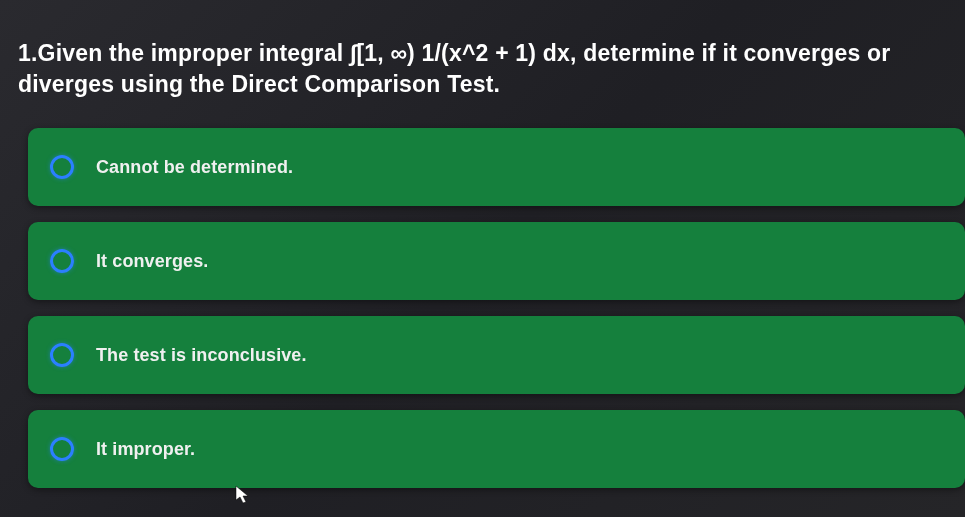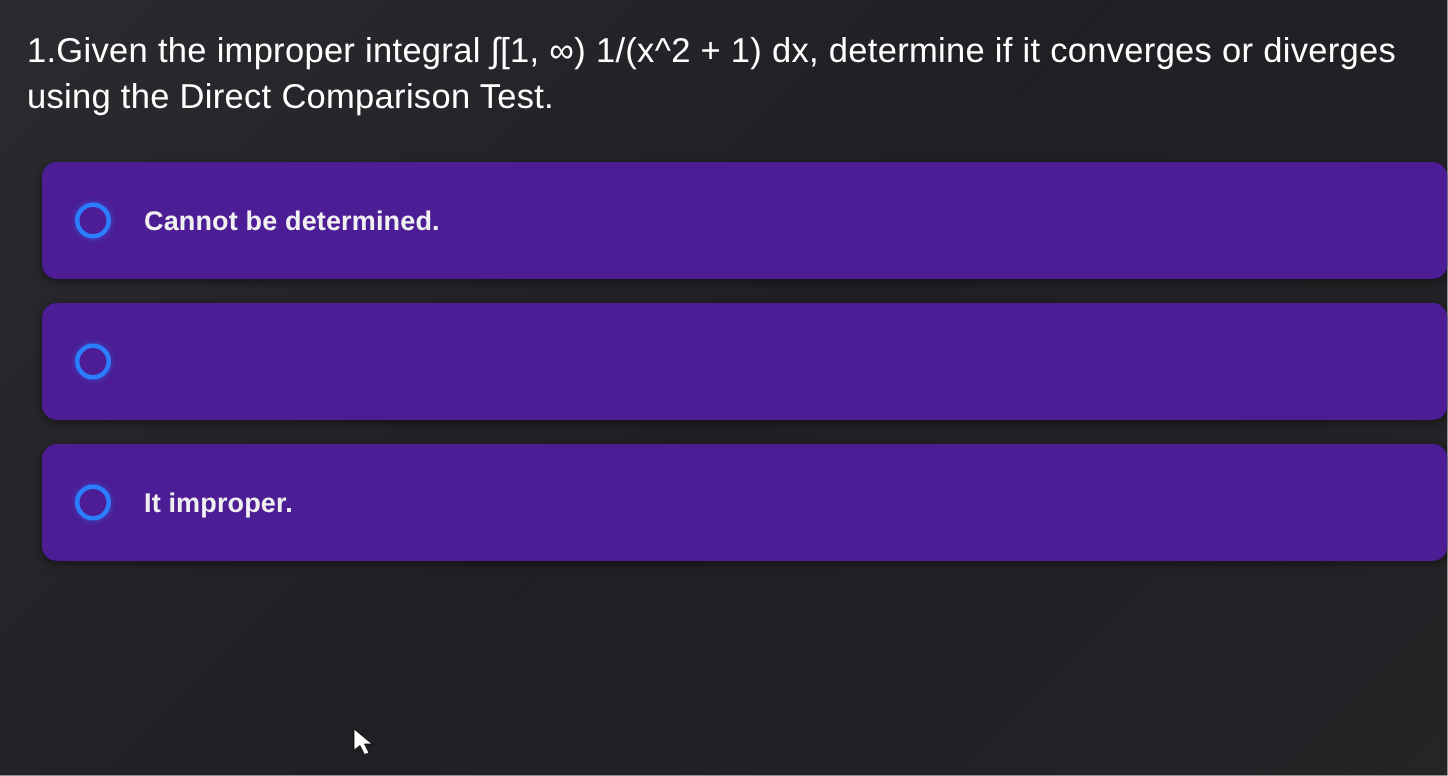--- a/index.html
+++ b/index.html
@@ -11,36 +11,37 @@
       width: 965px;
       height: 517px;
       background: linear-gradient(135deg, #2a2a2f 0%, #1f1f24 50%, #252528 100%);
       font-family: -apple-system, BlinkMacSystemFont, "Segoe UI", Helvetica, Arial, sans-serif;
       color: #ffffff;
       padding: 18px 0 0 18px;
       overflow: hidden;
     }
     .question-text {
       font-size: 23px;
-      font-weight: 400;
+      font-weight: 700;
       line-height: 1.35;
       margin-bottom: 28px;
       letter-spacing: 0.2px;
       padding-right: 6px;
+      margin-top: 20px;
     }
     .options-container {
       display: flex;
       flex-direction: column;
       gap: 16px;
       padding-left: 10px;
     }
     .option {
       display: flex;
       align-items: center;
-      background: #4c1d95;
+      background: #15803d;
       border-radius: 10px;
       padding: 8px 22px;
       min-height: 78px;
       box-shadow: 0 2px 6px rgba(0,0,0,0.4);
     }
     .radio-circle {
       width: 24px;
       height: 24px;
       border: 3px solid #2b7fff;
       border-radius: 50%;
@@ -69,20 +70,25 @@
 
 <div class="question-text">1.Given the improper integral ∫[1, ∞) 1/(x^2 + 1) dx, determine if it converges or diverges using the Direct Comparison Test.</div>
 
 <div class="options-container">
   <div class="option">
     <span class="radio-circle"></span>
     <span class="option-label">Cannot be determined.</span>
   </div>
   <div class="option">
     <span class="radio-circle"></span>
+    <span class="option-label">It converges.</span>
+  </div>
+  <div class="option">
+    <span class="radio-circle"></span>
+    <span class="option-label">The test is inconclusive.</span>
   </div>
   <div class="option">
     <span class="radio-circle"></span>
     <span class="option-label">It improper.</span>
   </div>
 </div>
 
 <svg class="cursor" viewBox="0 0 16 20">
   <path d="M1 1 L1 15 L5 12 L8 18 L11 17 L8 11 L13 11 Z" fill="#ffffff" stroke="#000000" stroke-width="0.5"></path>
 </svg>

